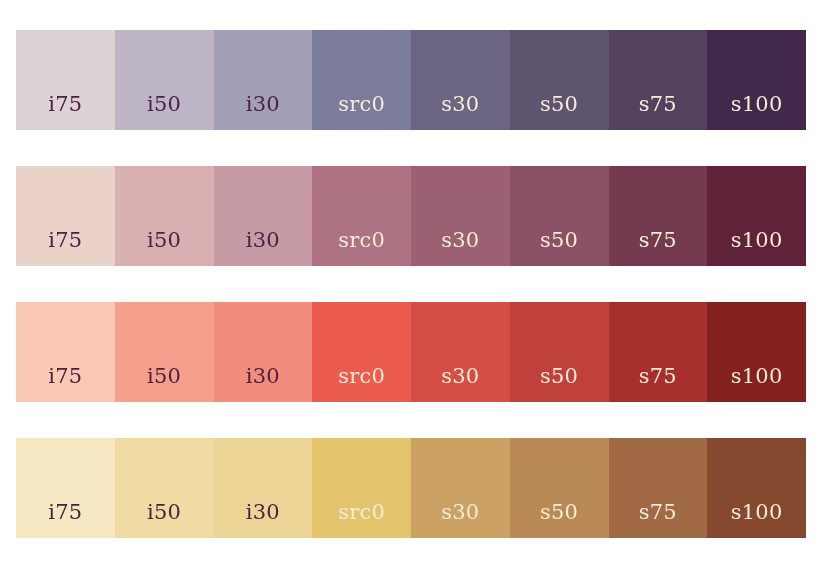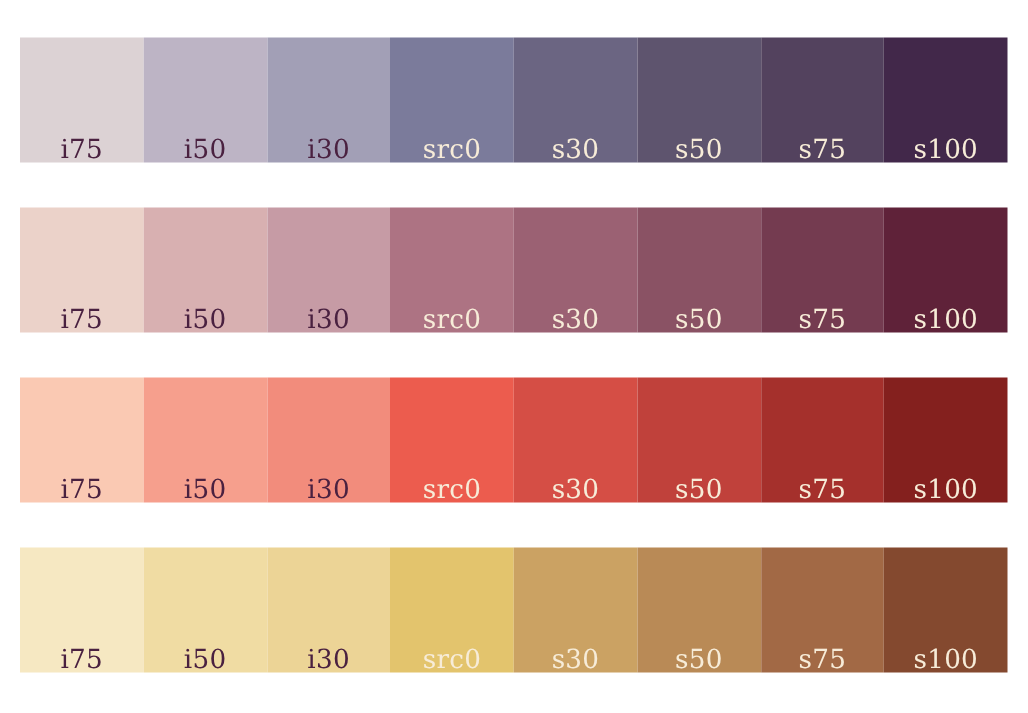--- a/index.html
+++ b/index.html
@@ -37,21 +37,21 @@
     height: 100%;
     position: relative;
     display: flex;
     align-items: flex-end;
     justify-content: center;
   }
   .swatch-label {
     display: block;
     font-size: 21px;
     line-height: 1;
-    padding-bottom: 0;
+    padding-bottom: 15px;
     letter-spacing: 0.2px;
     white-space: nowrap;
     user-select: none;
   }
 </style>
 </head>
 <body>
 
 <div id="palette-figure" style="background: rgb(255, 255, 255);">
 

